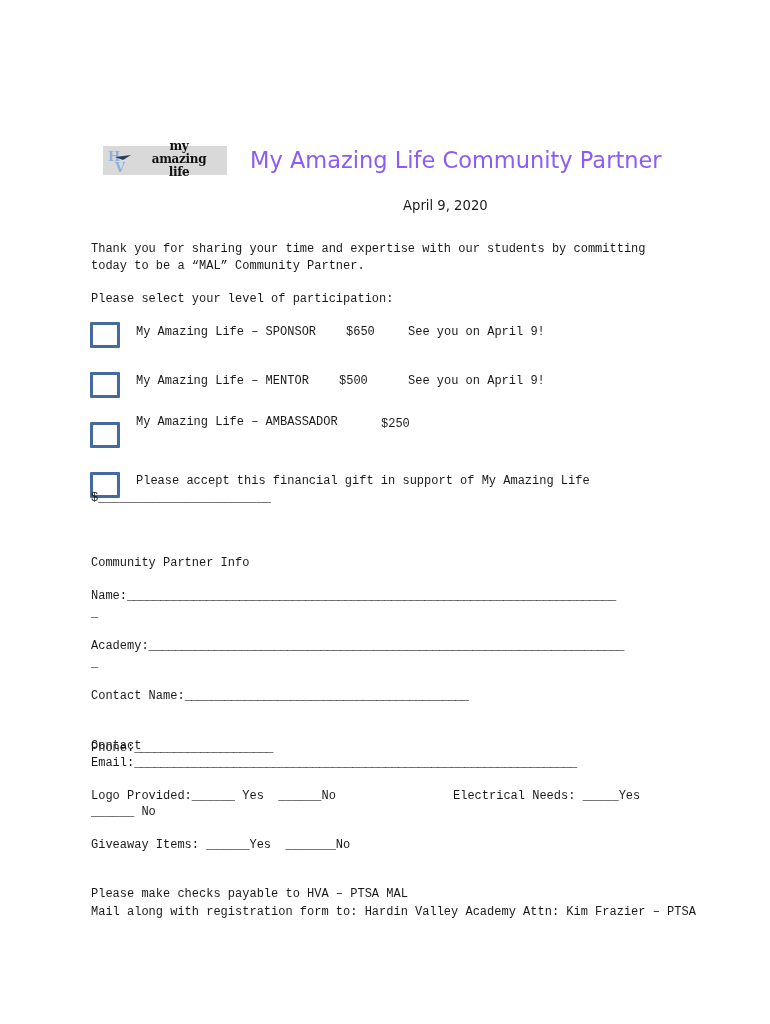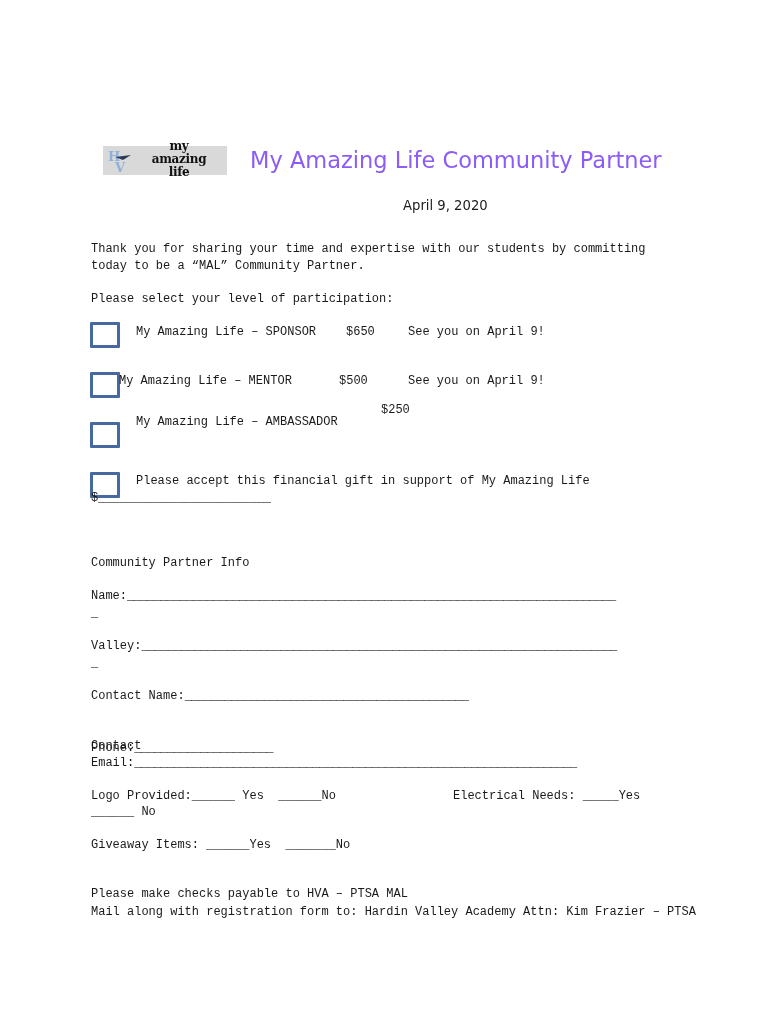--- a/index.html
+++ b/index.html
@@ -57,38 +57,38 @@
 <div class="abs t13" style="left:91px; top:258px;">today to be a “MAL” Community Partner.</div>
 
 <div class="abs t13" style="left:91px; top:291px;text-align:right;">Please select your level of participation:</div>
 
 <div class="checkbox" style="left:90px; top:322px;"></div>
 <div class="abs t13" style="left:136px; top:324px;">My Amazing Life – SPONSOR</div>
 <div class="abs t13" style="left:346px; top:324px;">$650</div>
 <div class="abs t13" style="left:408px; top:324px;">See you on April 9!</div>
 
 <div class="checkbox" style="left:90px; top:372px;"></div>
-<div class="abs t13" style="left:119px; top:373px;">My Amazing Life – MENTOR</div>
+<div class="abs t13" style="left:136px; top:373px;">My Amazing Life – MENTOR</div>
 <div class="abs t13" style="left:339px; top:373px;">$500</div>
 <div class="abs t13" style="left:408px; top:373px;">See you on April 9!</div>
 
 <div class="checkbox" style="left:90px; top:422px;"></div>
 <div class="abs t13" style="left:136px; top:402px;margin-top:12px;">My Amazing Life – AMBASSADOR</div>
-<div class="abs t13" style="left:381px; top:402px;">$250</div>
+<div class="abs t13" style="left:381px; top:416px;">$250</div>
 
 <div class="checkbox" style="left:90px; top:472px;"></div>
 <div class="abs t13" style="left:136px; top:473px;">Please accept this financial gift in support of My Amazing Life</div>
 <div class="abs t13" style="left:91px; top:490px;">$________________________</div>
 
 <div class="abs t13" style="left:91px; top:555px;">Community Partner Info</div>
 
 <div class="abs t13" style="left:91px; top:588px;"><span>Name:</span><span style="letter-spacing:-0.6px;">__________________________________________________________________________</span></div>
 <div class="abs t13" style="left:91px; top:605px;">_</div>
 
-<div class="abs t13" style="left:91px; top:638px;"><span>Valley:</span><span style="letter-spacing:-0.6px;">________________________________________________________________________</span></div>
+<div class="abs t13" style="left:91px; top:638px;"><span>Academy:</span><span style="letter-spacing:-0.6px;">________________________________________________________________________</span></div>
 <div class="abs t13" style="left:91px; top:655px;">_</div>
 
 <div class="abs t13" style="left:91px; top:688px;"><span>Contact Name:</span><span style="letter-spacing:-0.6px;">___________________________________________</span></div>
 <div class="abs t13" style="left:91px; top:740px;"><span>Phone:</span><span style="letter-spacing:-0.6px;">_____________________</span></div>
 
 <div class="abs t13" style="left:91px; top:738px;">Contact</div>
 <div class="abs t13" style="left:91px; top:755px;"><span>Email:</span><span style="letter-spacing:-0.6px;">___________________________________________________________________</span></div>
 
 <div class="abs t13" style="left:91px; top:788px;"><span>Logo Provided:</span><span>______ Yes  ______No</span></div>
 <div class="abs t13" style="left:453px; top:788px;"><span>Electrical Needs:</span> <span>_____Yes</span></div>

